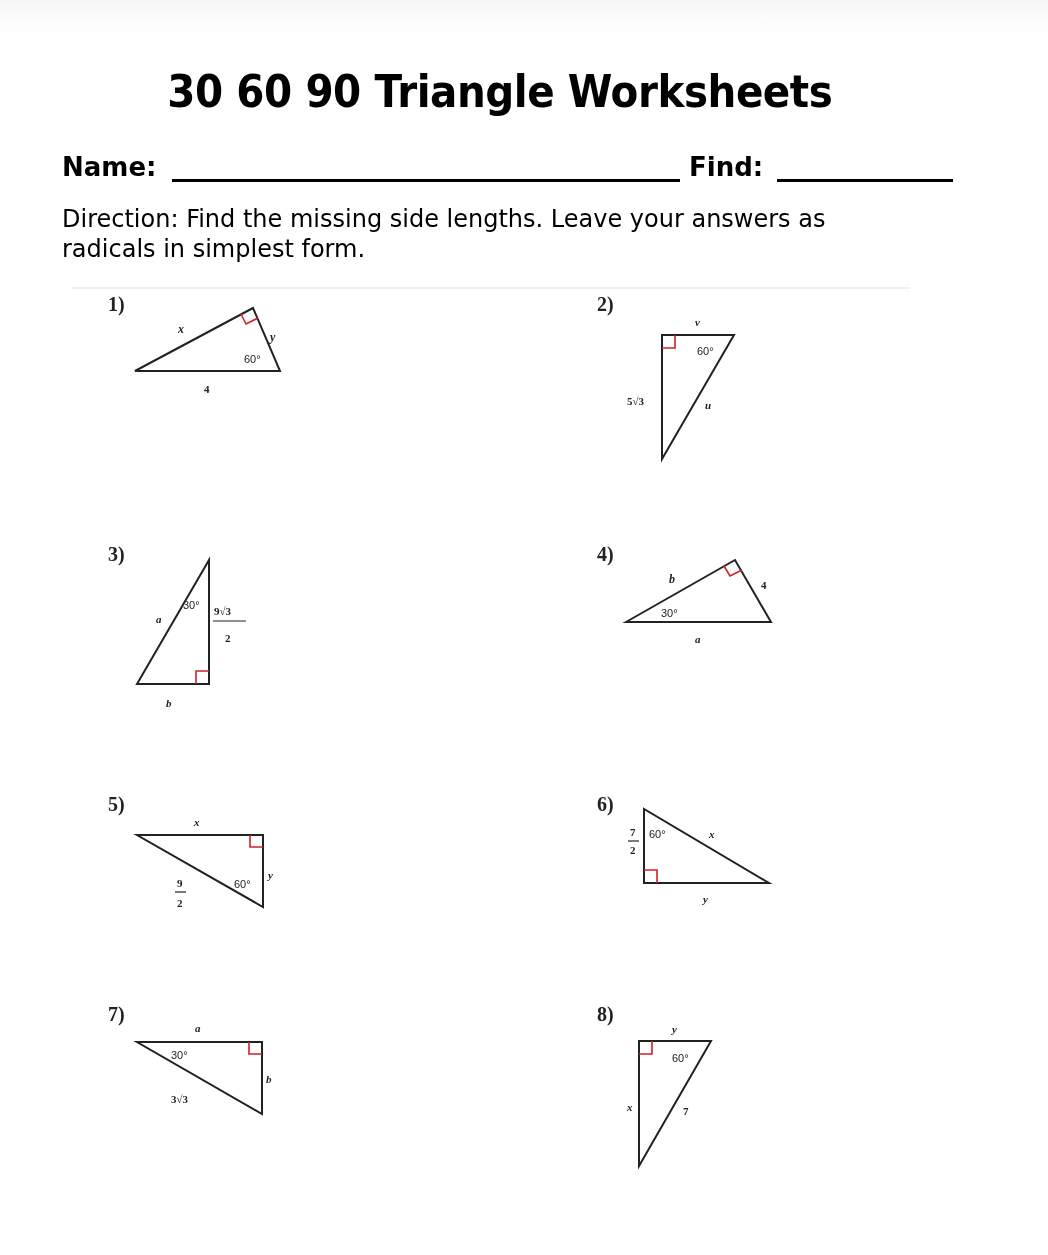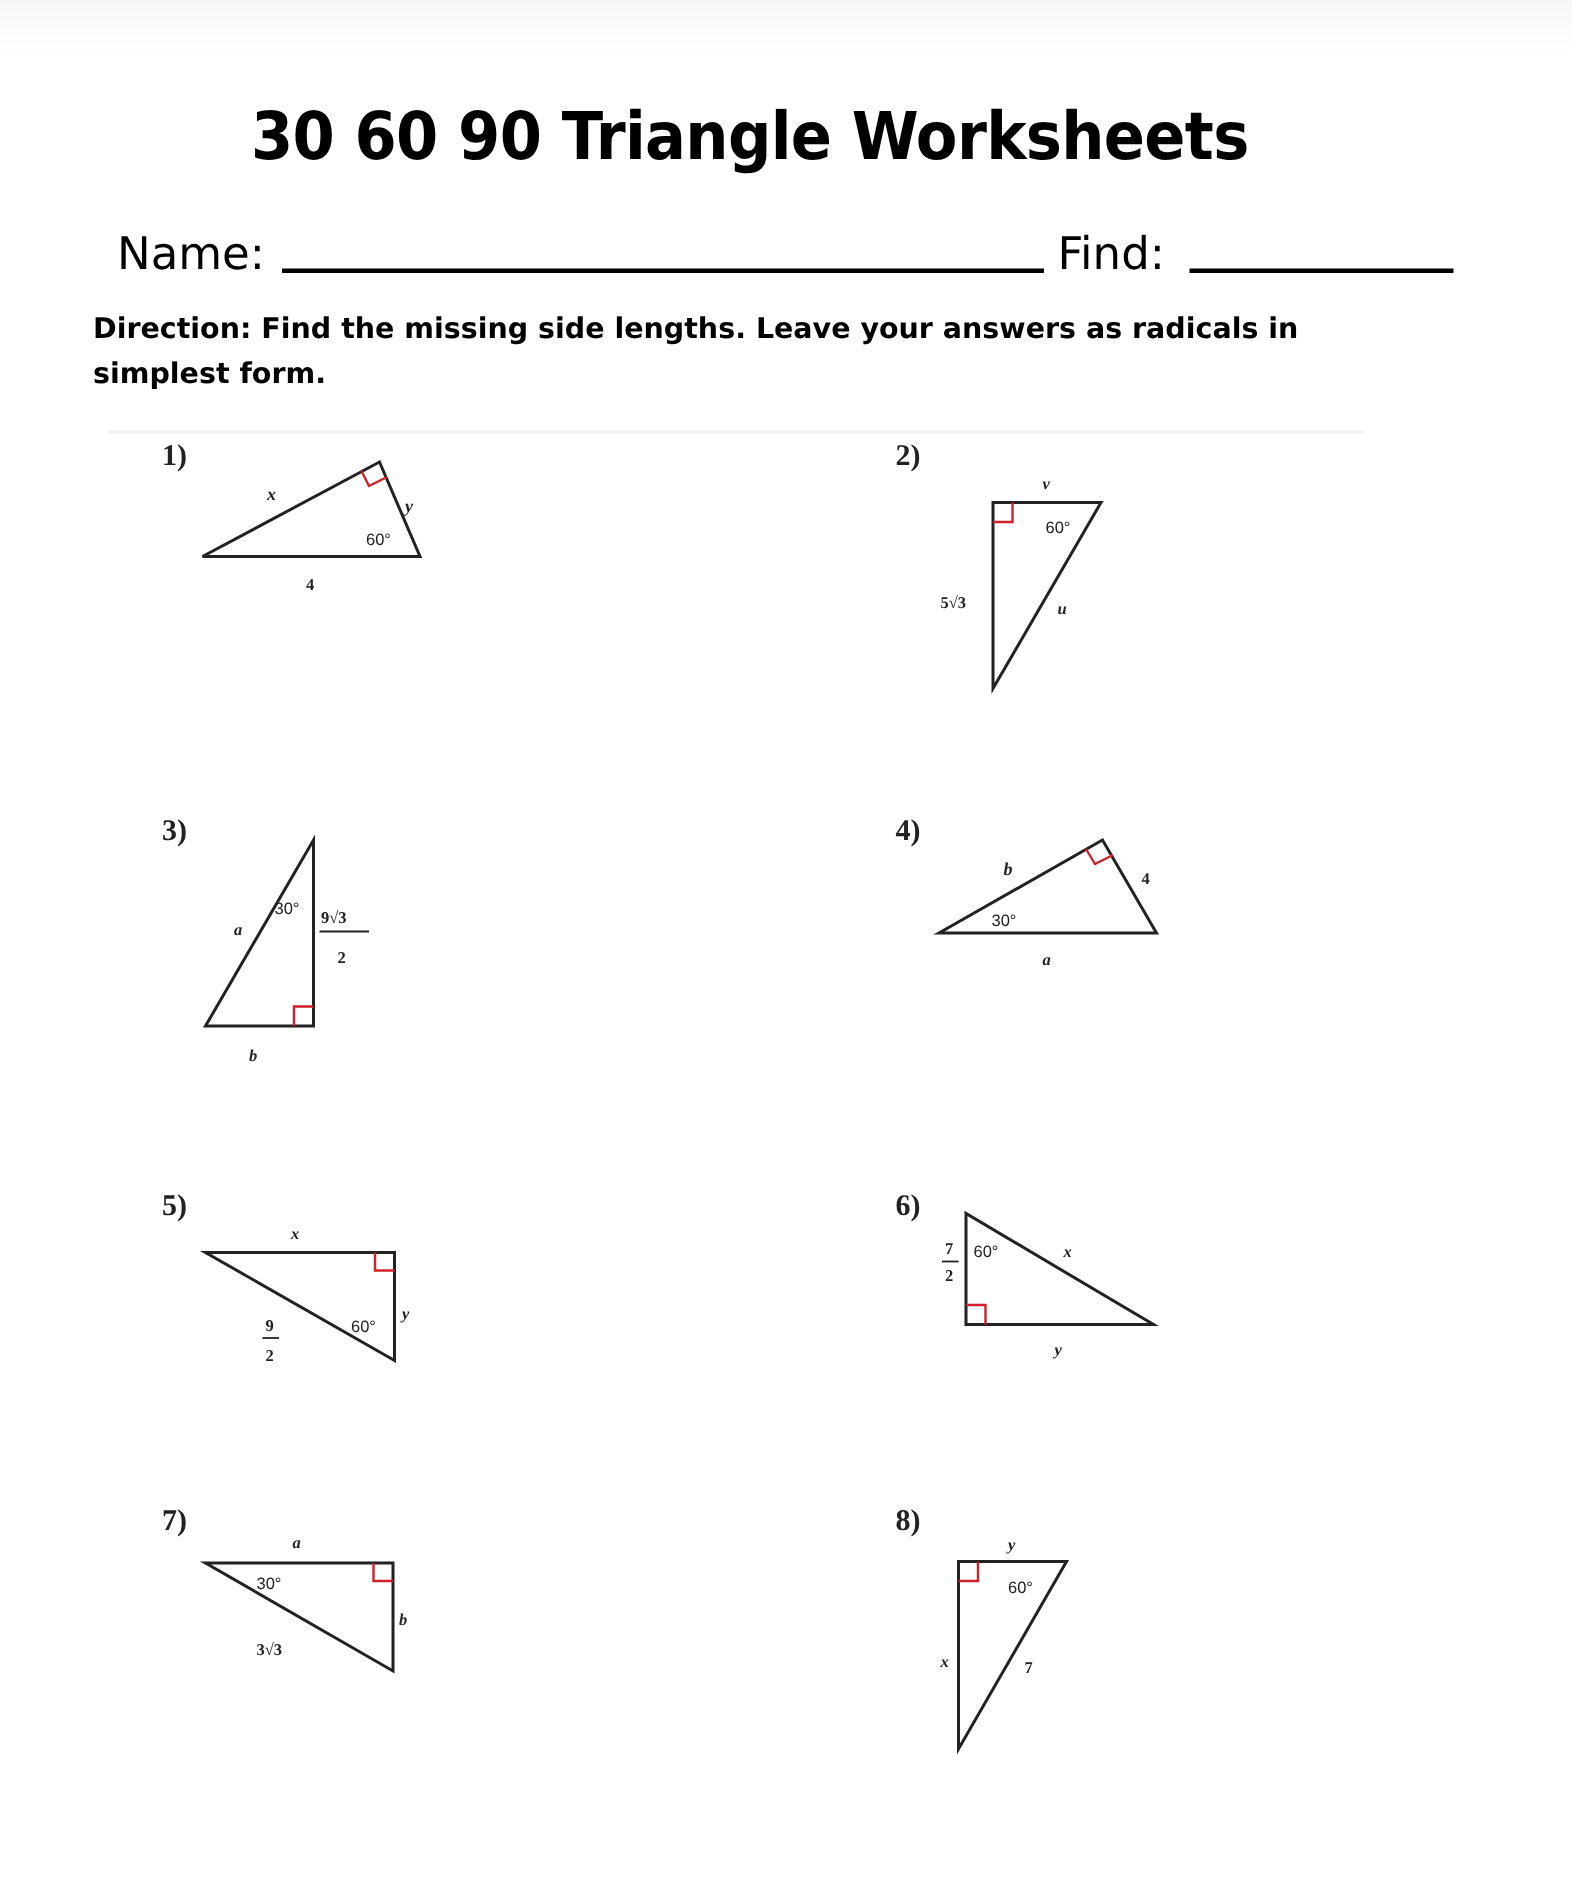--- a/index.html
+++ b/index.html
@@ -28,41 +28,41 @@
       text-align: center;
       font-family: "DejaVu Sans", sans-serif;
       font-weight: bold;
       font-size: 44px;
       letter-spacing: -0.5px;
       transform: scaleX(0.92);
       transform-origin: 498px 0;
     }
     .name-row {
       position: absolute;
-      left: 78px; top: 152px;
+      left: 62px; top: 152px;
       width: 900px;
       height: 34px;
       font-family: "DejaVu Sans", sans-serif;
-      font-weight: normal;
-      font-size: 30px;
+      font-weight: bold;
+      font-size: 26px;
     }
     .name-row .lbl { position: absolute; top: 0; }
     .name-row .line {
       position: absolute;
       top: 27px;
       height: 3px;
       background: #000;
     }
     .direction {
       position: absolute;
       left: 62px; top: 204px;
       width: 860px;
       font-family: "DejaVu Sans", sans-serif;
-      font-weight: bold;
-      font-size: 19px;
+      font-weight: normal;
+      font-size: 24px;
       line-height: 30px;
     }
     .divider {
       position: absolute;
       left: 72px; top: 287px;
       width: 838px; height: 2px;
       background: #f0f0f0;
     }
     .problem {
       position: absolute;

